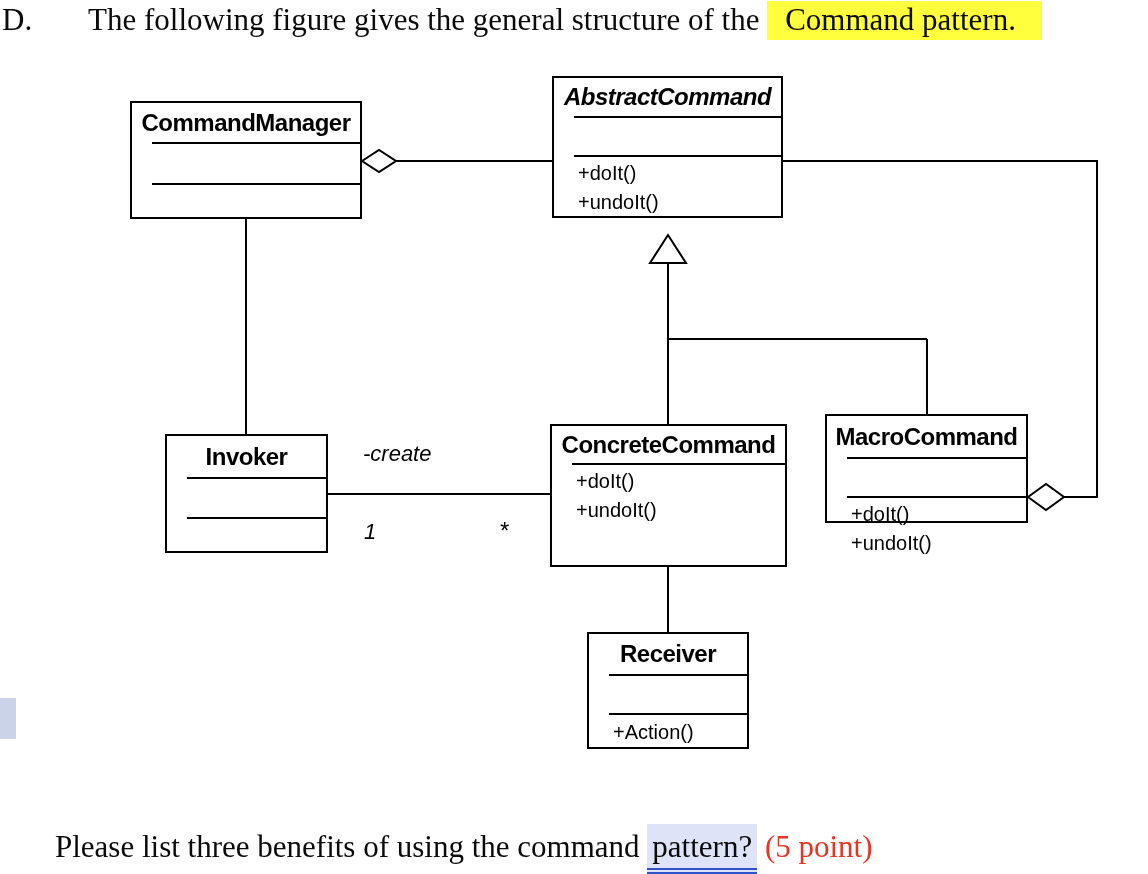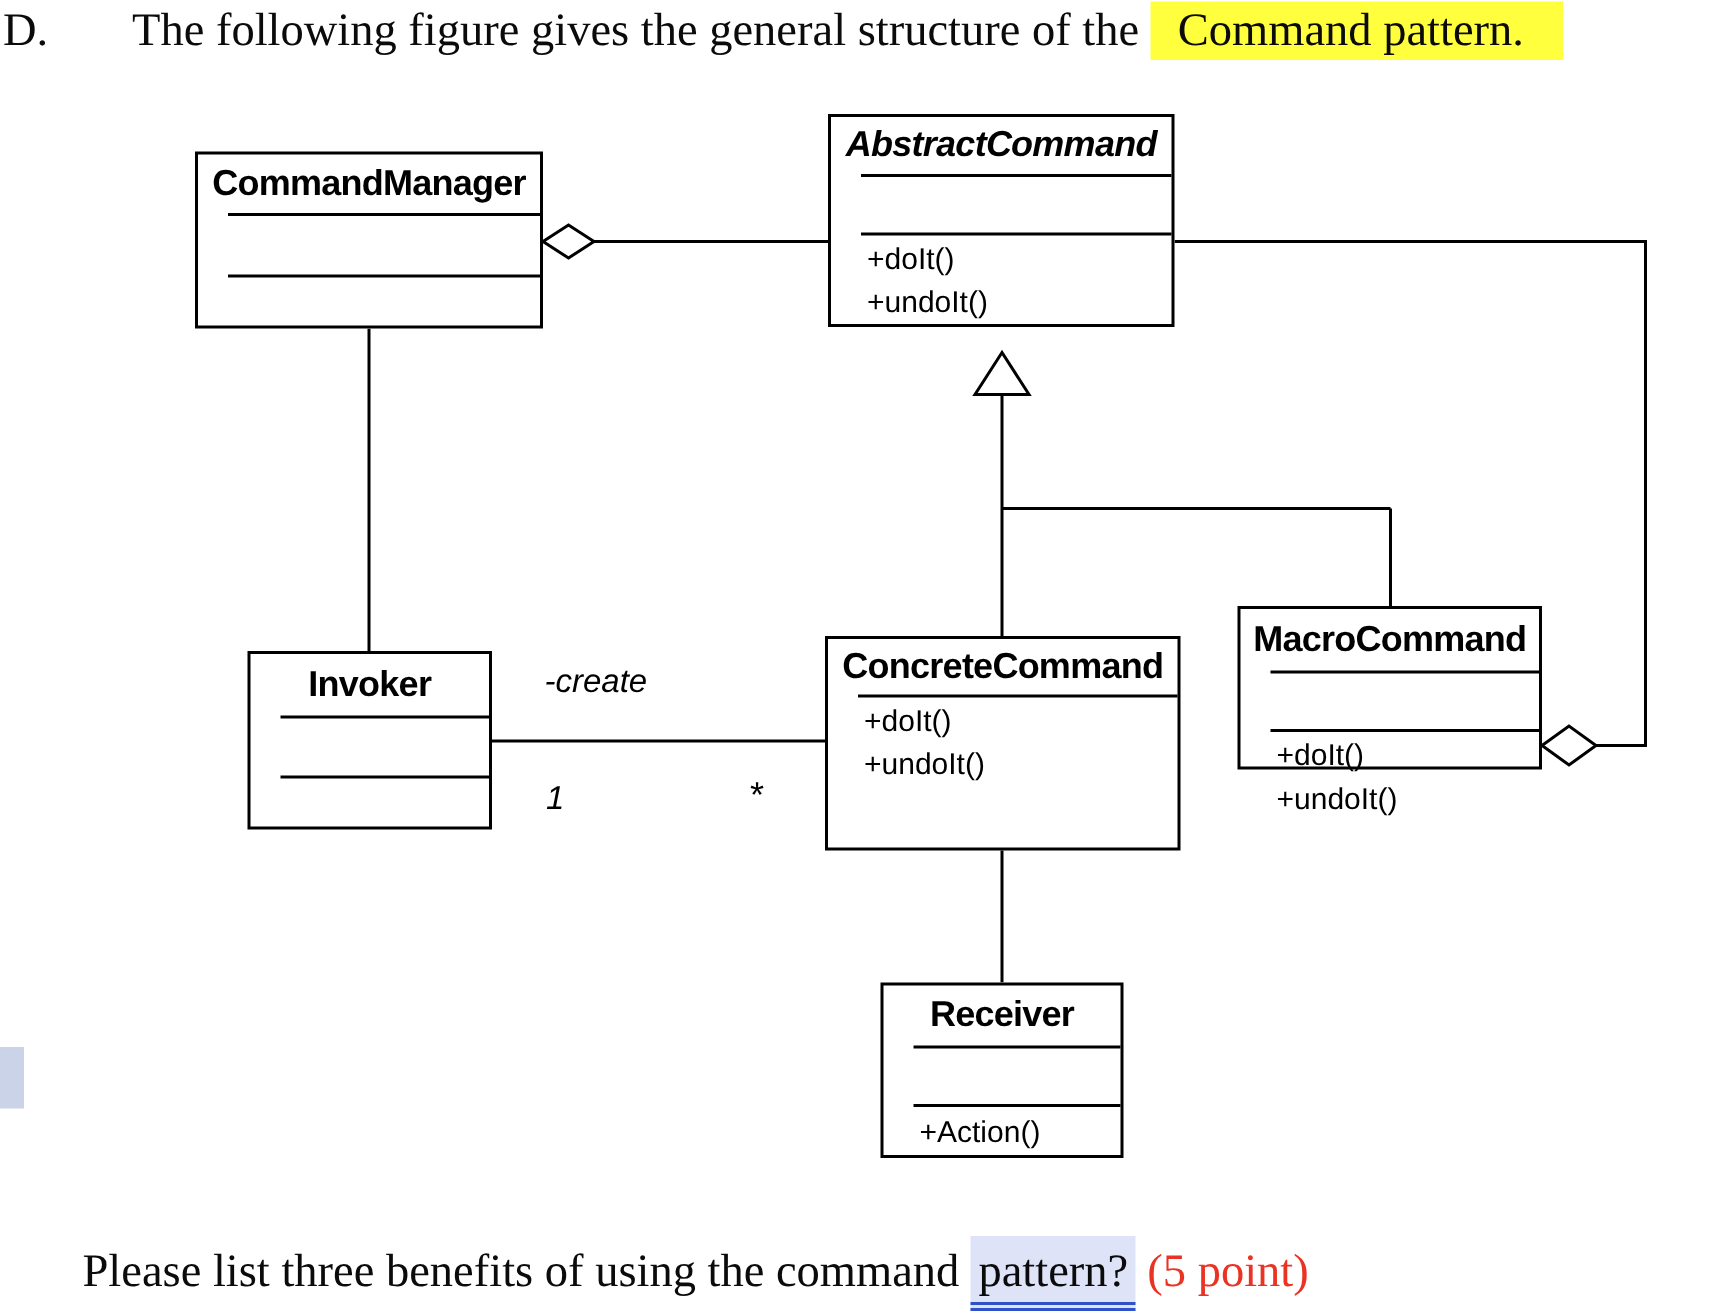--- a/index.html
+++ b/index.html
@@ -92,30 +92,30 @@
 </div>
 
 <div class="uml" style="left:550px;top:424px;width:237px;height:143px">
   <div class="t" style="height:37px">ConcreteCommand</div>
   <div class="c" style="height:62px">
     <div>+doIt()</div>
     <div>+undoIt()</div>
   </div>
 </div>
 
-<div class="uml" style="left:825px;top:404px;width:203px;height:109px">
+<div class="uml" style="left:825px;top:414px;width:203px;height:109px">
   <div class="t" style="height:41px">MacroCommand</div>
   <div class="c" style="height:39px"></div>
   <div class="c" style="height:59px">
     <div>+doIt()</div>
     <div>+undoIt()</div>
   </div>
 </div>
 
-<div class="uml" style="left:587px;top:655px;width:162px;height:117px">
+<div class="uml" style="left:587px;top:632px;width:162px;height:117px">
   <div class="t" style="height:40px">Receiver</div>
   <div class="c" style="height:39px"></div>
   <div class="c" style="height:34px;line-height:30px">
     <div>+Action()</div>
   </div>
 </div>
 
 <div class="edge-label" style="left:363px;top:441px">-create</div>
 <div class="edge-label" style="left:364px;top:519px">1</div>
 <div class="edge-label" style="left:499px;top:517px;font-size:24px">*</div>

